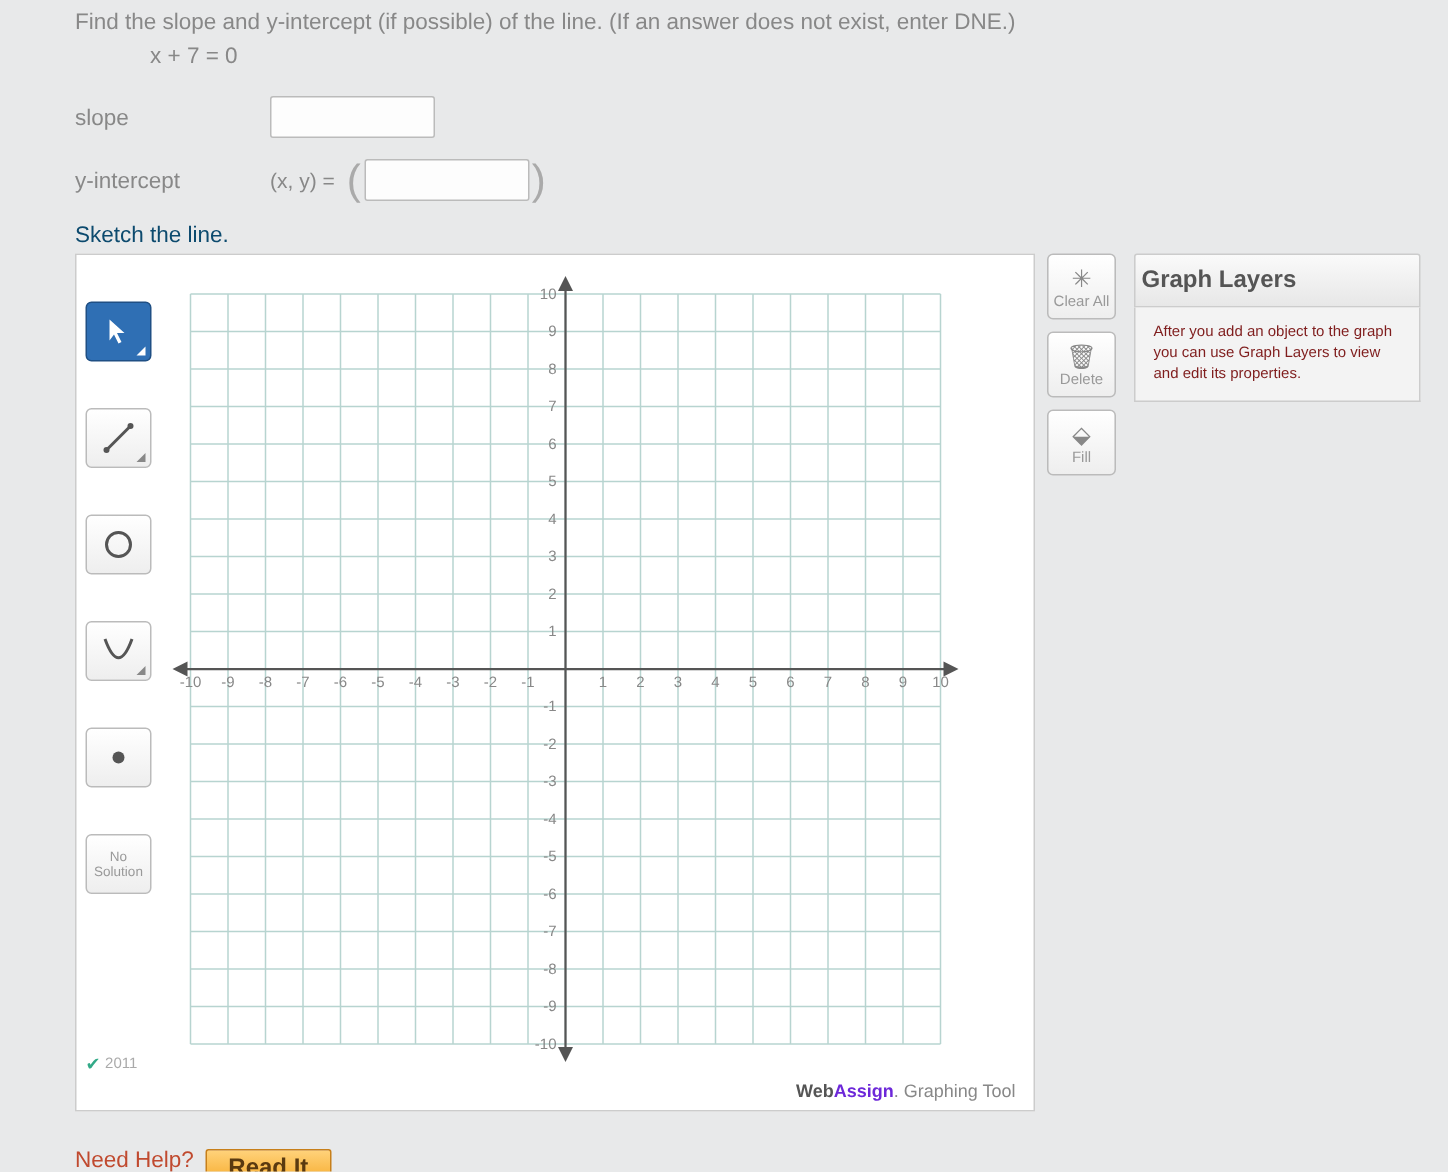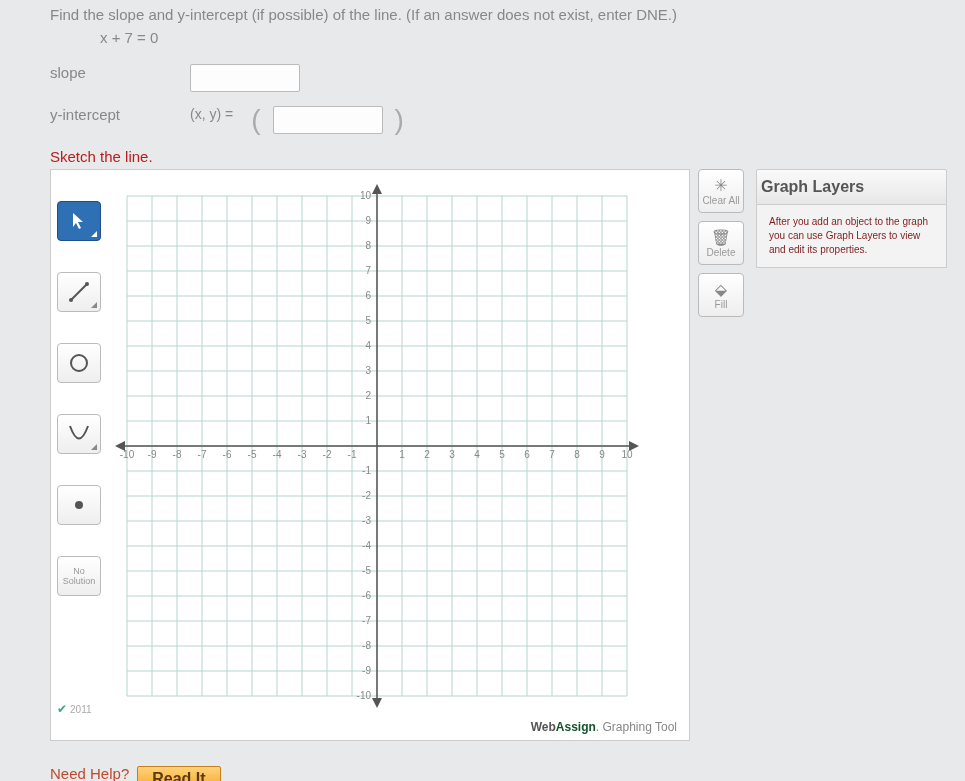--- a/index.html
+++ b/index.html
@@ -8,29 +8,29 @@
     background: #e8e9ea;
     font-size: 14px;
     color: #666;
     width: 965px;
     height: 781px;
     overflow: hidden;
   }
   .wrap { padding: 6px 18px 10px 50px; }
   .question { color: #888; font-size: 15px; margin-bottom: 6px; }
   .equation { margin-left: 50px; color: #888; font-size: 15px; margin-bottom: 18px; }
-  .row { display: flex; align-items: flex-start; margin-bottom: 14px; gap: 10px; }
+  .row { display: flex; align-items: center; margin-bottom: 14px; }
   .label { color: #888; font-size: 15px; width: 130px; }
   .sub { color: #888; font-size: 14px; margin-right: 6px; }
   .input-box {
     border: 1px solid #bbb; background: #fdfdfd; height: 28px; width: 110px;
     border-radius: 2px;
   }
   .paren { font-size: 28px; color: #aaa; line-height: 28px; font-weight: 300; margin: 0 2px; }
-  .sketch-label { color: #b91c1c; font-size: 15px; margin: 10px 0 4px 0; }
+  .sketch-label { color: #0c4a6e; font-size: 15px; margin: 10px 0 4px 0; }
 
   .tool-area { display: flex; align-items: flex-start; }
   .graph-panel {
     background: #fff; border: 1px solid #ccc; padding: 6px;
     width: 640px;
   }
   .panel-inner { display: flex; }
   .toolbar { display: flex; flex-direction: column; gap: 6px; margin-right: 6px; }
   .tool-btn {
     width: 44px; height: 40px; background: linear-gradient(#fff,#eee);
@@ -70,21 +70,21 @@
     padding: 8px 4px; font-size: 16px; color: #555; font-weight: bold;
     border-radius: 2px 2px 0 0;
   }
   .layers-body {
     background: #f3f3f3; border:1px solid #ccc; border-top:none; padding: 10px 12px;
     font-size: 10px; color: #7f1d1d; line-height: 1.4;
   }
 
   .branding { text-align: right; font-size: 12px; color: #888; padding: 4px 6px 0 0; }
   .branding b { color:#555;text-align:center; }
-  .branding .assign { color:#14532d; font-weight:bold; }
+  .branding .assign { color:#6d28d9; font-weight:bold; }
 
   .help-row { margin-top: 14px; display:flex; align-items:center; gap:8px;}
   .help-label { color: #c04a2f; font-size: 15px; }
   .read-btn {
     background: linear-gradient(#ffd27a,#f5a623); border:1px solid #c77f1a;
     padding: 3px 14px; font-size: 16px; color:#5a3a10; border-radius:2px;
     font-weight:bold;
     margin-top:11px;
   }
 </style>

